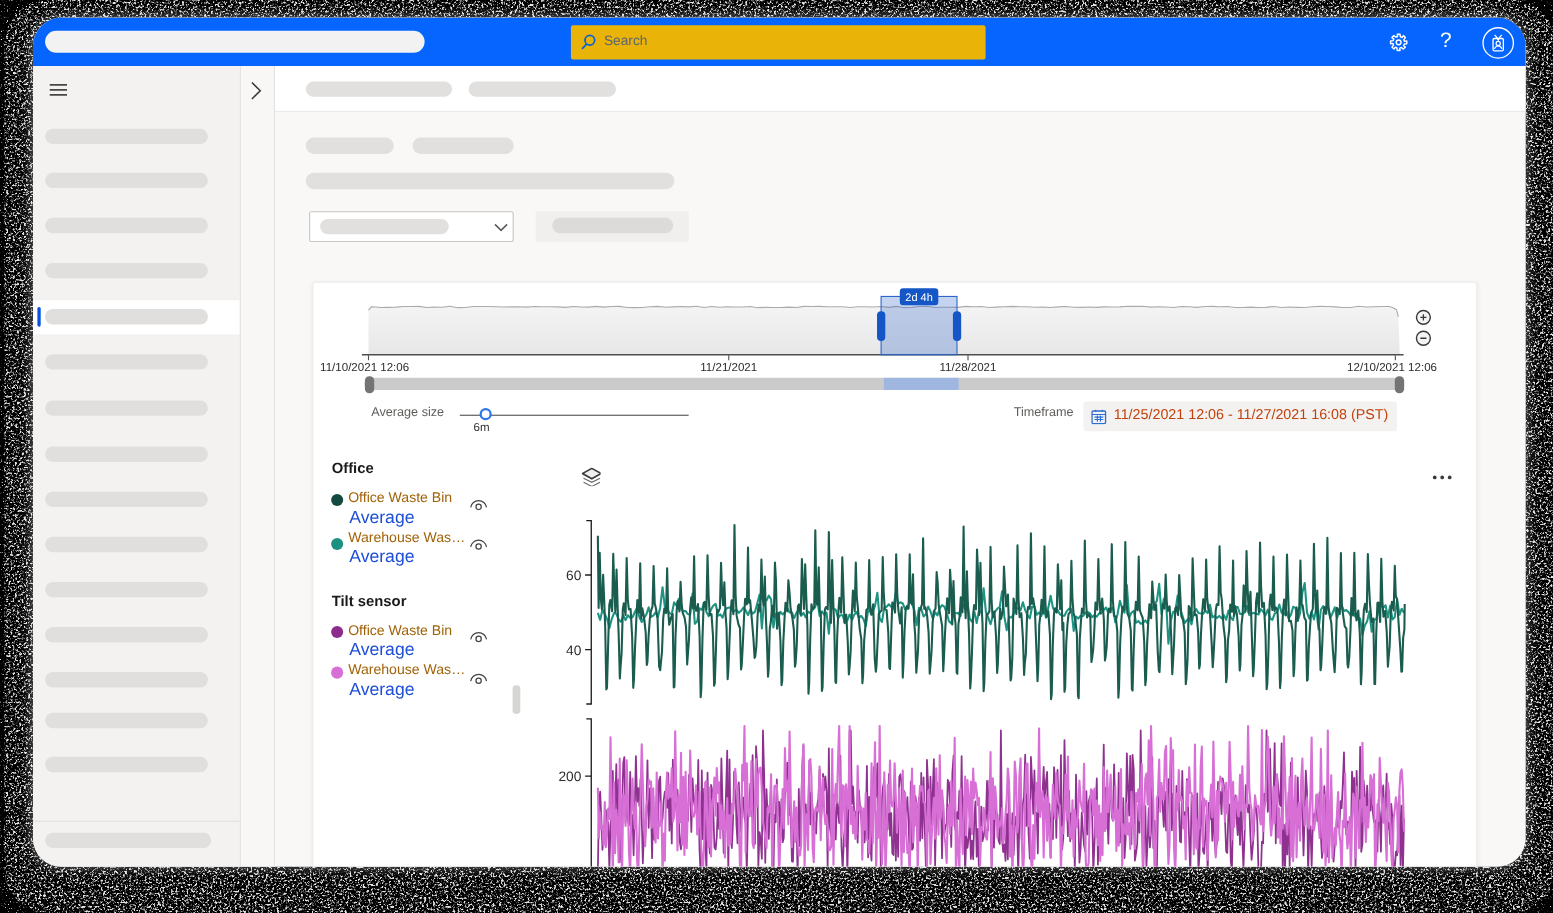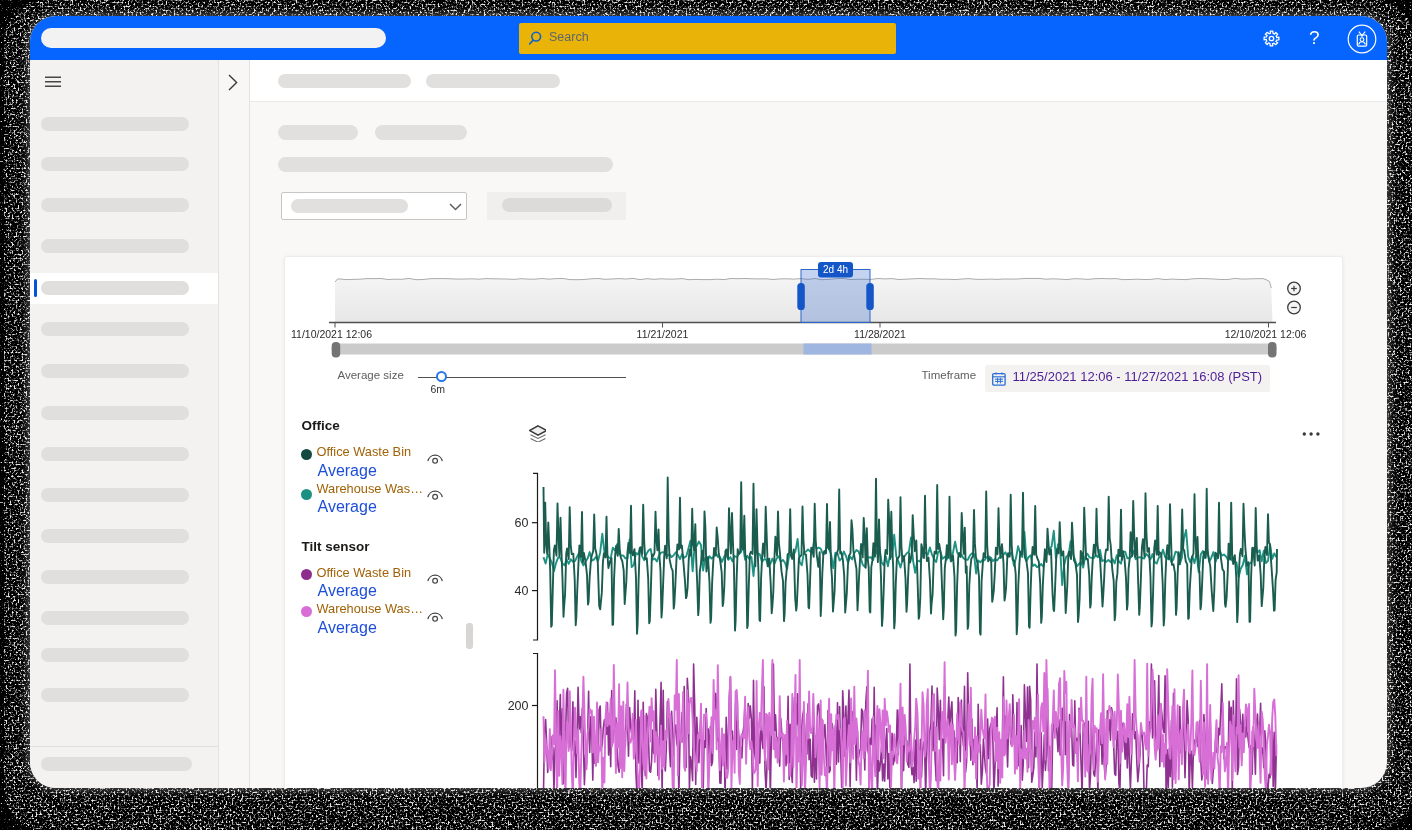--- a/index.html
+++ b/index.html
@@ -14,21 +14,21 @@
 #selbar{position:absolute;left:3.5px;top:219.5px;width:3.5px;height:18px;border-radius:2px;background:#0552dd}
 #sdiv{position:absolute;left:0;top:686px;width:188px;height:1px;background:#e2e0de}
 #colcol{position:absolute;left:188px;top:43.5px;width:31.5px;height:728.5px;background:#f8f7f6;border-left:1px solid #e4e2e0;border-right:1px solid #e4e2e0}
 #mainhdr{position:absolute;left:219.5px;top:43.5px;width:1137.5px;height:42.5px;background:#fff;border-bottom:1px solid #eae8e6}
 .mpill{position:absolute;border-radius:7.5px;background:#e2e0de}
 #drop{position:absolute;left:250.5px;top:175.5px;width:186.5px;height:28px;background:#fff;border:1px solid #c8c6c4;border-radius:2px}
 #btn2{position:absolute;left:457px;top:175.5px;width:139px;height:28px;background:#f1efed}
 #card{position:absolute;left:253.5px;top:240px;width:1059px;height:532px;background:#fff;border:1px solid #ededeb;border-bottom:none;border-radius:3px 3px 0 0;box-shadow:0 1px 4px rgba(0,0,0,.07)}
 .ctl{position:absolute;font-size:11.5px;color:#605e5c}
 #tfbox{position:absolute;left:700.5px;top:107.5px;width:284.5px;height:27.5px;background:#f3f2f1;border-radius:2px}
-#tftext{position:absolute;left:27.5px;top:4.5px;font-size:13px;color:#4c1d95}
+#tftext{position:absolute;left:27.5px;top:4.5px;font-size:13px;color:#c2410c}
 #sliderline{position:absolute;left:133px;top:119.8px;width:208px;height:1.2px;background:#505050}
 #thumb{position:absolute;left:151px;top:114px;width:11px;height:11px;border-radius:50%;background:#fff;border:2px solid #2a77e8}
 #sixm{position:absolute;left:146px;top:125.5px;width:21px;text-align:left;font-size:10.5px;color:#323130}
 .lh{position:absolute;left:17px;font-size:13.5px;font-weight:bold;color:#1b1a19}
 .li{position:absolute;left:32px;font-size:12.8px;color:#a16207;white-space:nowrap}
 .lavg{position:absolute;left:33px;font-size:16px;color:#1d4ed8}
 .ldot{position:absolute;left:16px;width:11px;height:11px;border-radius:50%}
 .leye{position:absolute;left:142.5px}
 #vthumb{position:absolute;left:181.5px;top:365.5px;width:6.5px;height:26px;border-radius:3px;background:#d8d6d4}
 svg{display:block}

